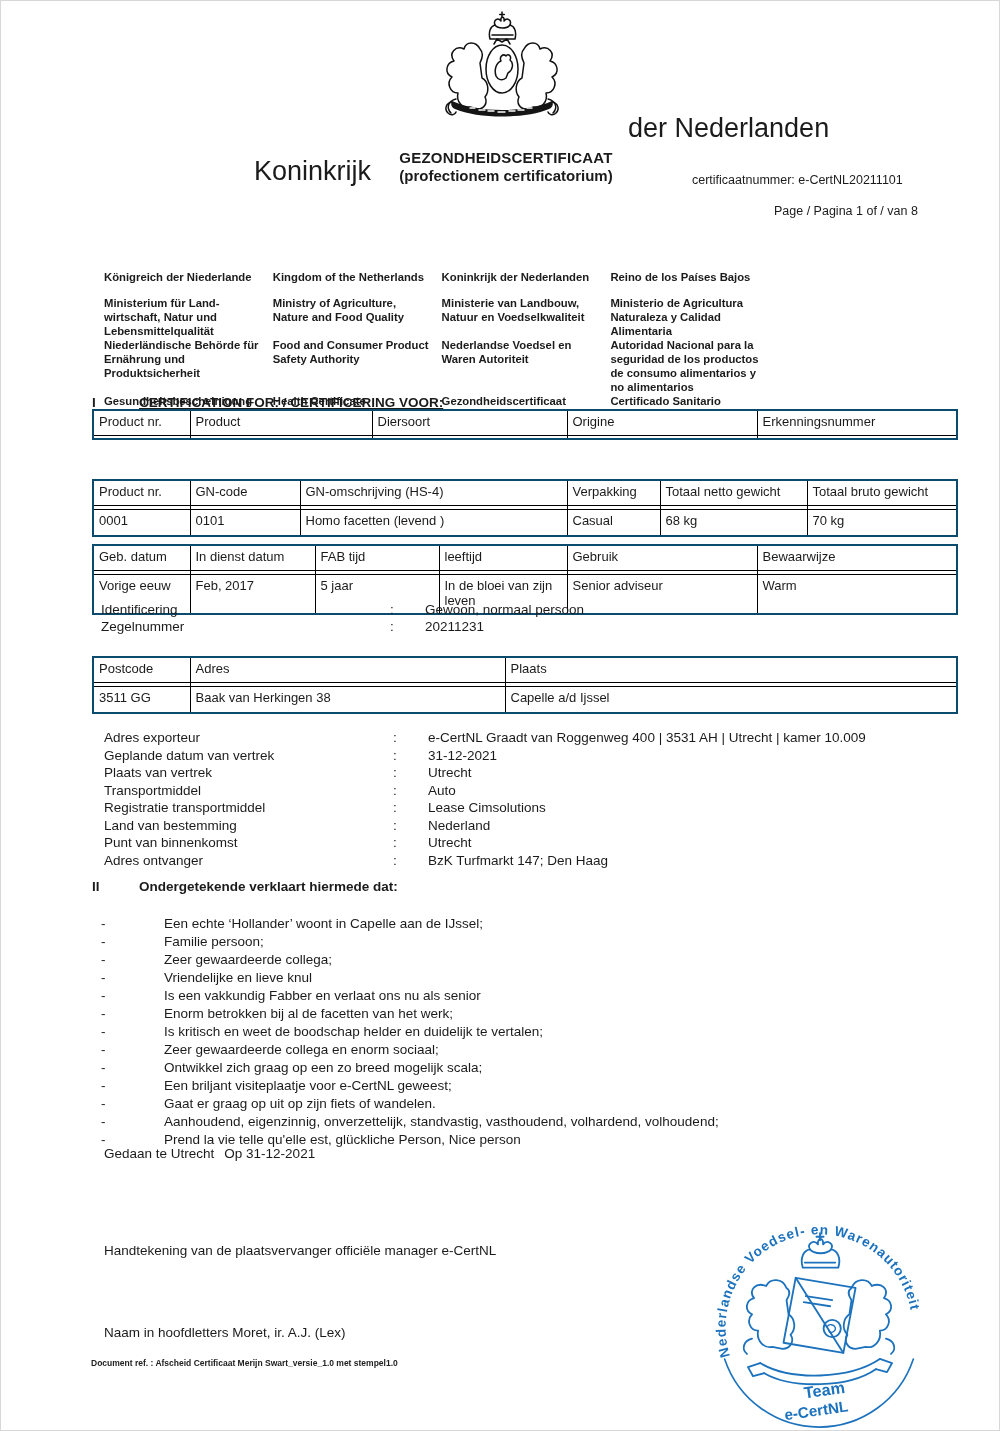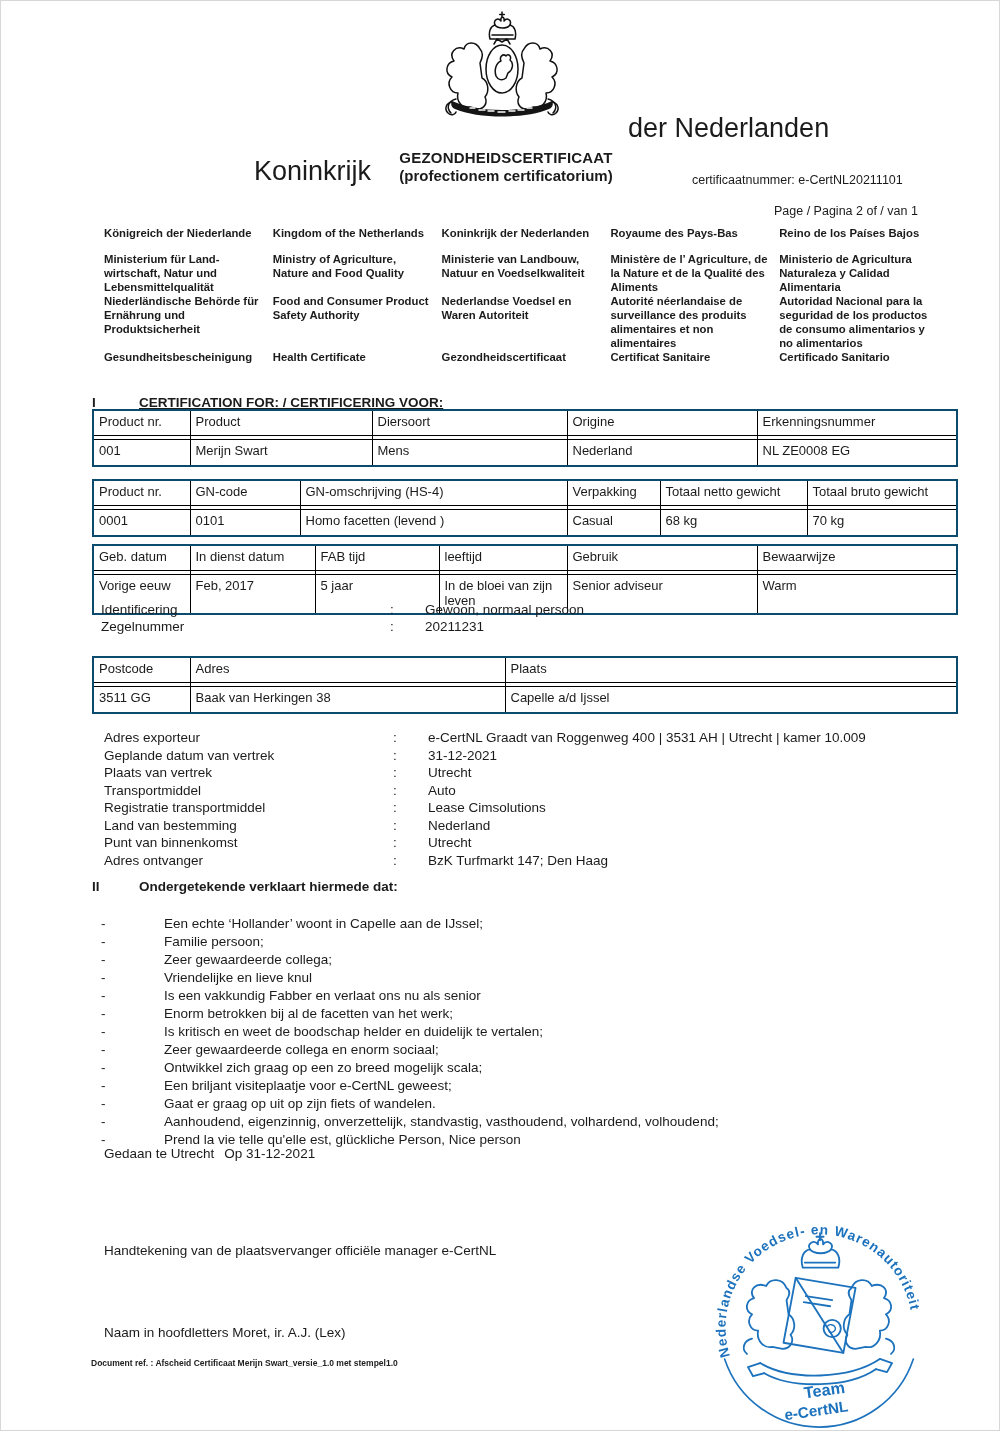--- a/index.html
+++ b/index.html
@@ -19,21 +19,21 @@
   .doc-subtitle{ position:absolute; top:166px; left:5px; width:1000px; text-align:center; font-weight:bold; font-size:15px; }
   .cert-number { position:absolute; left:691px; top:172px; font-size:12.5px; }
   .page-label  { position:absolute; left:773px; top:203px; font-size:12.5px; }
 
   
   .langs {
     position:absolute; left:103px; top:225px; width:834px;
     display:grid; grid-template-columns:repeat(5,1fr); column-gap:10px;
     font-size:11.3px; font-weight:bold; line-height:14px;
   }
-  .lang-col { display:grid; grid-template-rows:26px 42px 56px auto; }
+  .lang-col { display:grid; grid-template-rows:26px 42px 56px auto;margin-top:44px; }
 
   
   .sec-head { position:absolute; left:91px; display:flex; font-weight:bold; font-size:13.5px; }
   .sec-head .num { width:47px; }
   .sec-head.u .txt { text-decoration:underline; }
 
   
   table.tbl {
     position:absolute; left:91px; width:864px; border-collapse:collapse;
     font-size:13px; line-height:15px; border:2px solid #0c4a6e; table-layout:fixed;
@@ -103,46 +103,40 @@
   </div>
 
   <div class="kingdom">
     <span class="k1">Koninkrijk</span>
     <span class="k2">der Nederlanden</span>
   </div>
 
   <div class="doc-title">GEZONDHEIDSCERTIFICAAT</div>
   <div class="doc-subtitle">(profectionem certificatorium)</div>
   <div class="cert-number">certificaatnummer: e-CertNL20211101</div>
-  <div class="page-label">Page / Pagina 2 of / van 1</div>
+  <div class="page-label">Page / Pagina 1 of / van 8</div>
 
   <div class="langs">
     <div class="lang-col">
       <div>Königreich der Niederlande</div>
       <div>Ministerium für Land-wirtschaft, Natur und Lebensmittelqualität</div>
       <div>Niederländische Behörde für Ernährung und Produktsicherheit</div>
       <div>Gesundheitsbescheinigung</div>
     </div>
     <div class="lang-col">
       <div>Kingdom of the Netherlands</div>
       <div>Ministry of Agriculture, Nature and Food Quality</div>
       <div>Food and Consumer Product Safety Authority</div>
       <div>Health Certificate</div>
     </div>
     <div class="lang-col">
       <div>Koninkrijk der Nederlanden</div>
       <div>Ministerie van Landbouw, Natuur en Voedselkwaliteit</div>
       <div>Nederlandse Voedsel en Waren Autoriteit</div>
       <div>Gezondheidscertificaat</div>
-    </div>
-    <div class="lang-col">
-      <div>Royaume des Pays-Bas</div>
-      <div>Ministère de l’ Agriculture, de la Nature et de la Qualité des Aliments</div>
-      <div>Autorité néerlandaise de surveillance des produits alimentaires et non alimentaires</div>
-      <div>Certificat Sanitaire</div>
     </div>
     <div class="lang-col">
       <div>Reino de los Países Bajos</div>
       <div>Ministerio de Agricultura Naturaleza y Calidad Alimentaria</div>
       <div>Autoridad Nacional para la seguridad de los productos de consumo alimentarios y no alimentarios</div>
       <div>Certificado Sanitario</div>
     </div>
   </div>
 
   <div class="sec-head u" style="top:394px">
@@ -168,27 +162,20 @@
     </tr>
       </thead>
     <tbody>
       <tr class="spacer">
           <td></td>
           <td></td>
           <td></td>
           <td></td>
           <td></td>
         </tr>
-      <tr>
-        <td>001</td>
-        <td>Merijn Swart</td>
-        <td>Mens</td>
-        <td>Nederland</td>
-        <td>NL ZE0008 EG</td>
-      </tr>
     </tbody>
   </table>
 
   <table class="tbl" style="top:478px">
     <colgroup>
         <col style="width:97px">
         <col style="width:110px">
         <col style="width:267px">
         <col style="width:93px">
         <col style="width:147px">

